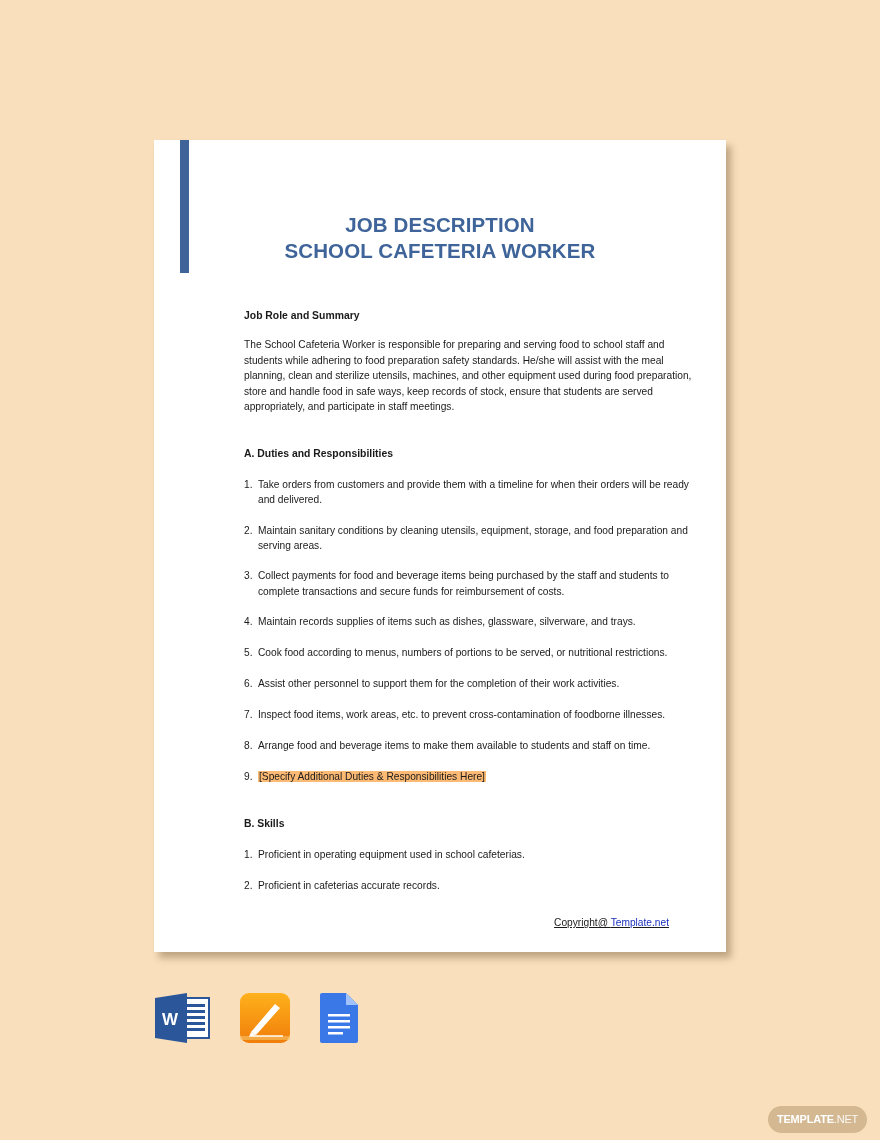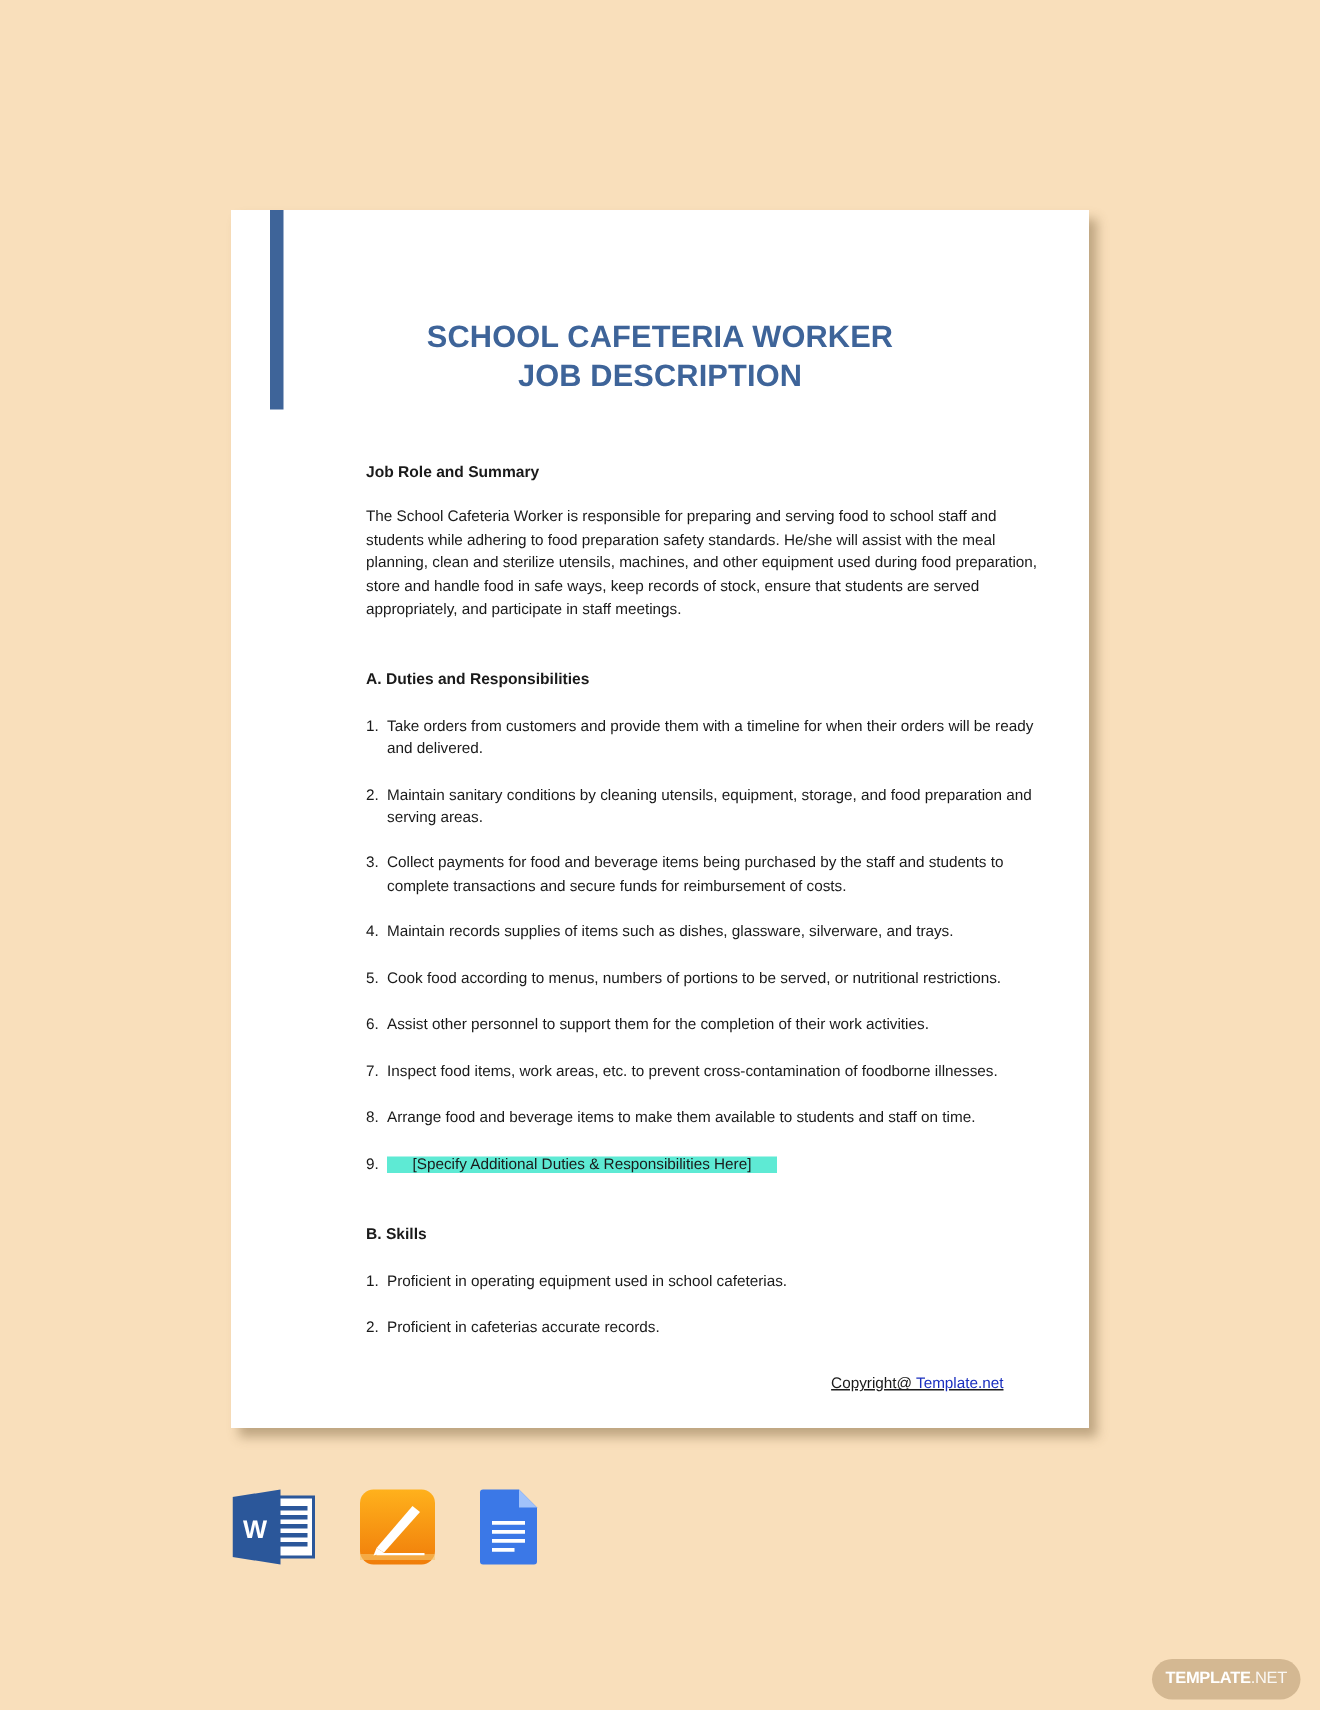--- a/index.html
+++ b/index.html
@@ -50,21 +50,21 @@
     .para { margin: 14px 0 0 0; }
     .list { list-style: none; margin: 0; padding: 0; }
     .list li {
       position: relative;
       padding-left: 14px;
     }
     .list .num {
       position: absolute;
       left: 0; top: 0;
     }
-    .highlight { background: #5eead4; padding: 0 17px; }
+    .highlight { background: #fdba74; padding: 0 1px; }
     .copyright {
       position: absolute;
       right: 57px; top: 777px;
       font-size: 10.2px;
       color: #1a1a1a;
       text-decoration: underline;
     }
     .copyright .link { color: #1a2fbf; }
     .app-icons {
       position: absolute;
@@ -86,22 +86,22 @@
     }
     .badge b { font-weight: bold; margin-top: 20px; }
     .badge span.light { font-weight: normal; opacity: 0.9; }
   </style>
 </head>
 <body>
 
 <div class="page">
   <div class="accent-bar"></div>
   <div class="title">
+    <div>JOB DESCRIPTION</div>
     <div>SCHOOL CAFETERIA WORKER</div>
-    <div>JOB DESCRIPTION</div>
   </div>
 
   <div class="content">
     <p class="heading">Job Role and Summary</p>
     <p class="para">The School Cafeteria Worker is responsible for preparing and serving food to school staff and students while adhering to food preparation safety standards. He/she will assist with the meal planning, clean and sterilize utensils, machines, and other equipment used during food preparation, store and handle food in safe ways, keep records of stock, ensure that students are served appropriately, and participate in staff meetings.</p>
 
     <p class="heading" style="margin-top:32px">A. Duties and Responsibilities</p>
     <ul class="list" style="margin-top:15px">
       <li>
         <span class="num">1.</span>

